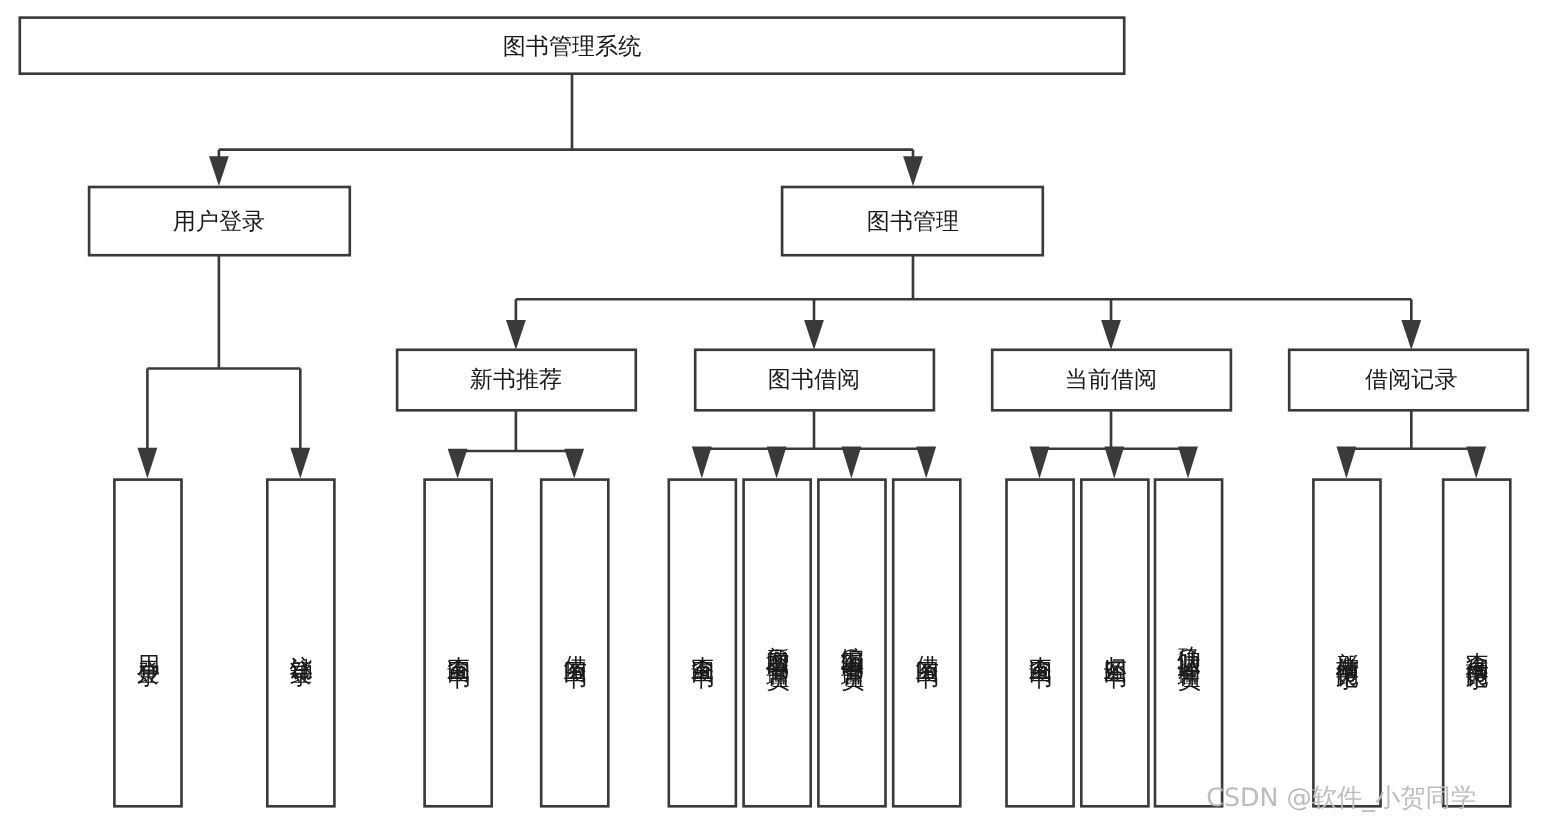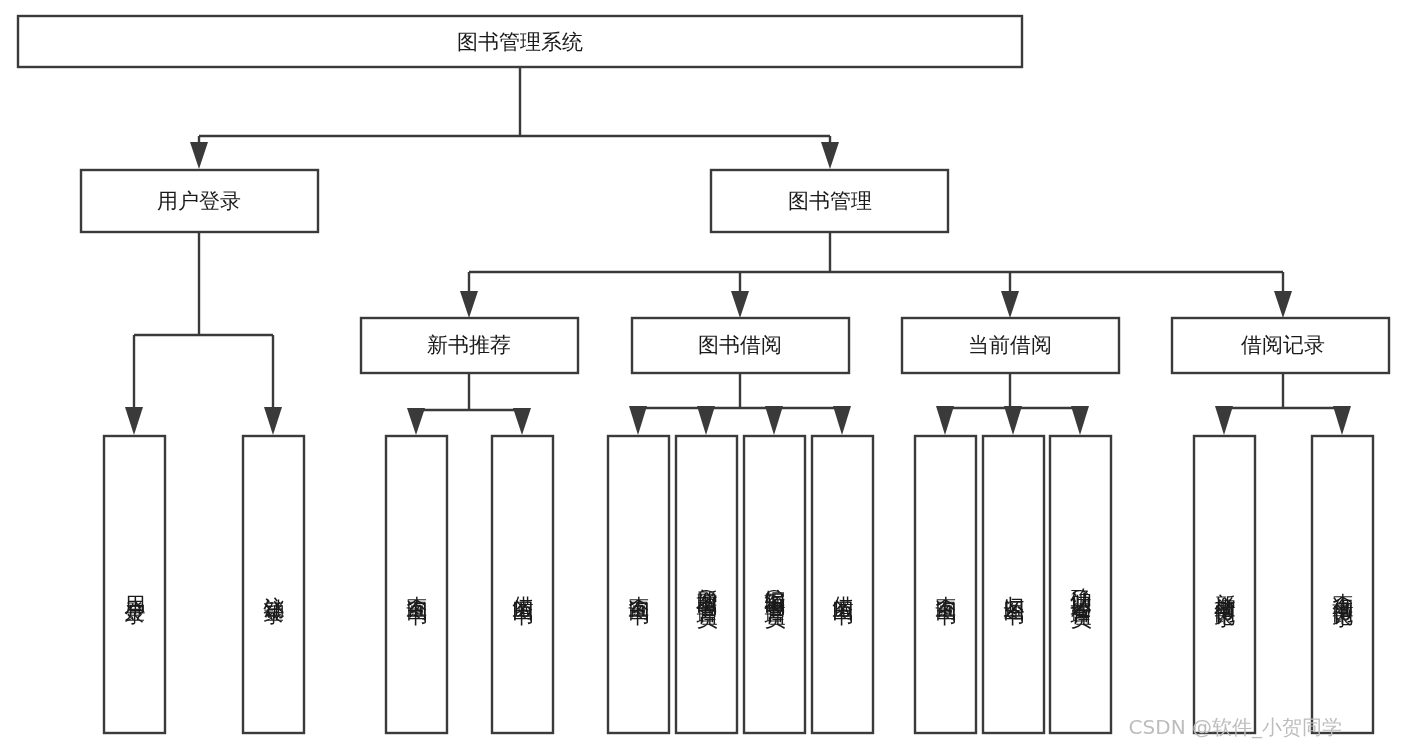--- a/index.html
+++ b/index.html
@@ -62,21 +62,21 @@
     white-space: nowrap;
     text-align: center;
     pointer-events: none;
   }
   .watermark {
     position: absolute;
     right: 10px;
     bottom: 6px;
     color: #bdbdbd;
     font-family: "DejaVu Sans", "Liberation Sans", sans-serif;
-    font-size: 20px;
+    font-size: 23px;
     white-space: nowrap;
     user-select: none;
   }
 </style>
 </head>
 <body>
 
 <div id="diagram-root">
 
   <svg id="diagram-svg" viewBox="0 0 1405 747" xmlns="http://www.w3.org/2000/svg">

